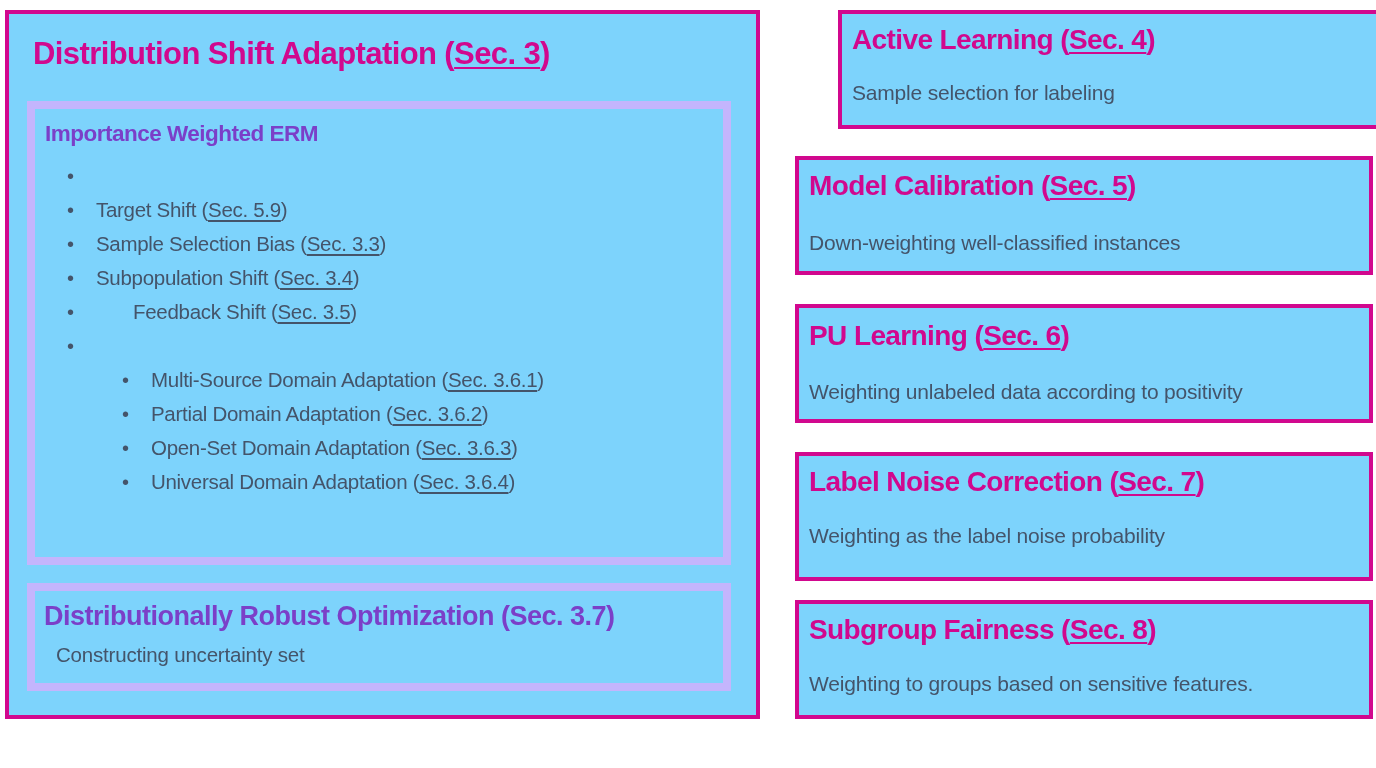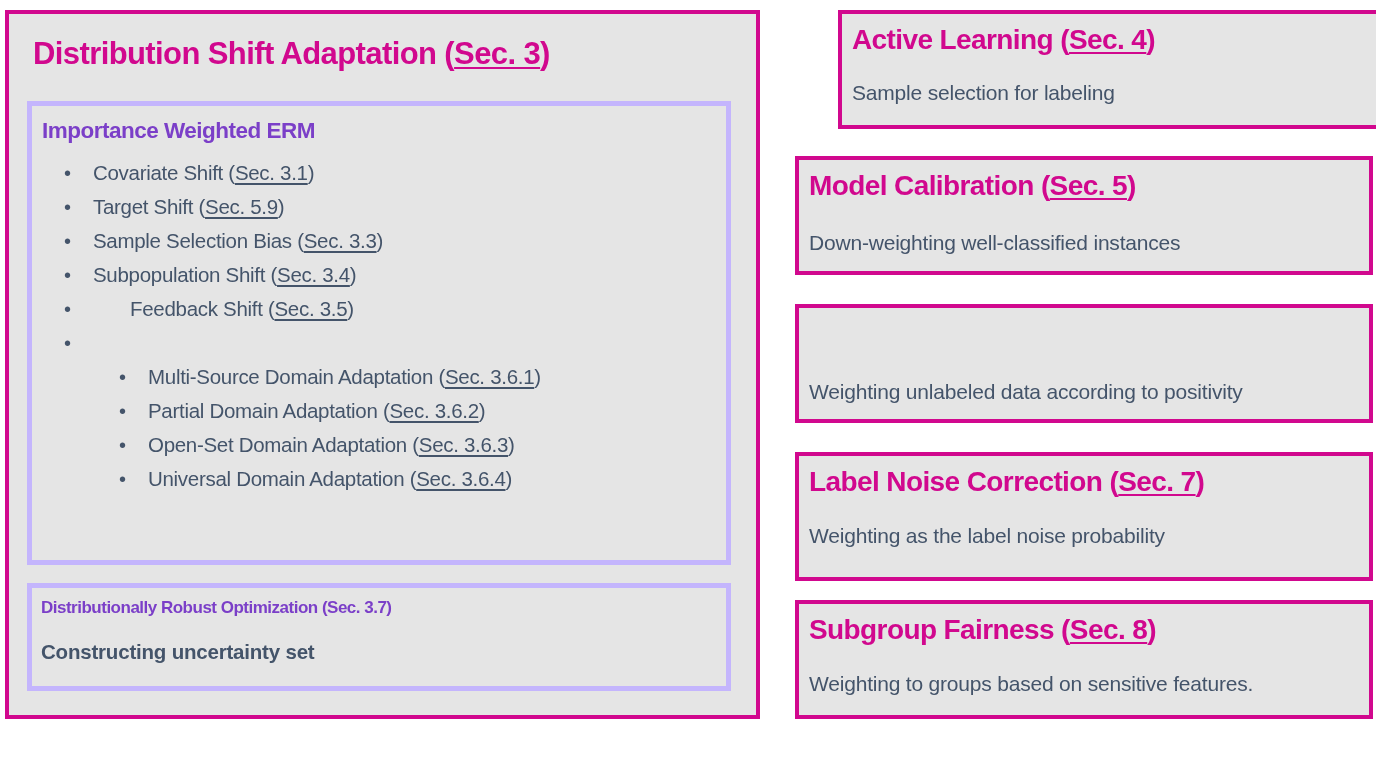--- a/index.html
+++ b/index.html
@@ -1,20 +1,20 @@
 <!DOCTYPE html>
 <html><head>
 <meta charset="utf-8">
 <style>
   html, body { margin:0; padding:0; background:#ffffff; }
   body { width:1376px; height:768px; position:relative; overflow:hidden;
          font-family:"Liberation Sans", "DejaVu Sans", sans-serif; }
-  .box { position:absolute; box-sizing:border-box; background:#e5e5e5; }
+  .box { position:absolute; box-sizing:border-box; background:#7dd3fc; }
   .mag { border:4px solid #D1088E; }
-  .pur { border:5px solid #c4b5fd; }
+  .pur { border:8px solid #c4b5fd; }
   .title-mag { color:#D1088E; font-weight:bold; position:absolute; white-space:nowrap; letter-spacing:-0.6px; }
   .title-pur { color:#7B3FC8; font-weight:bold; position:absolute; white-space:nowrap; letter-spacing:-0.5px; }
   .desc { color:#44546A; position:absolute; white-space:nowrap; font-size:21px; letter-spacing:-0.2px; }
   .sec { text-decoration:underline; text-underline-offset:3px; text-decoration-thickness:2px; cursor:pointer; }
   ul { list-style:none; margin:0; padding:0; position:absolute; }
   li { position:relative; color:#44546A; font-size:20.5px; height:34px; line-height:34px; white-space:nowrap; letter-spacing:-0.3px; }
   li .bullet { position:absolute; font-size:20px; }
   li .sec { text-decoration-thickness:1.5px; }
 </style>
 </head>
@@ -23,21 +23,20 @@
 <div class="box mag" style="left:5px; top:10px; width:755px; height:709px;">
   <div class="title-mag" style="left:24px; top:22px; font-size:31px;">
     <span>Distribution Shift Adaptation (</span><span class="sec">Sec. 3</span><span>)</span>
   </div>
 
   <div class="box pur" style="left:18px; top:87px; width:704px; height:464px;">
     <div class="title-pur" style="left:10px; top:12px; font-size:22.5px;">Importance Weighted ERM</div>
     <ul style="left:0; top:50px; width:100%;">
       <li>
         <span class="bullet" style="left:32px;">•</span>
-        <span style="position:absolute; left:61px;"><span>Covariate Shift (</span><span class="sec">Sec. 3.1</span><span>)</span></span>
       </li>
       <li>
         <span class="bullet" style="left:32px;">•</span>
         <span style="position:absolute; left:61px;"><span>Target Shift (</span><span class="sec">Sec. 5.9</span><span>)</span></span>
       </li>
       <li>
         <span class="bullet" style="left:32px;">•</span>
         <span style="position:absolute; left:61px;"><span>Sample Selection Bias (</span><span class="sec">Sec. 3.3</span><span>)</span></span>
       </li>
       <li>
@@ -64,40 +63,43 @@
         <span style="position:absolute; left:116px;"><span>Open-Set Domain Adaptation (</span><span class="sec">Sec. 3.6.3</span><span>)</span></span>
       </li>
       <li>
         <span class="bullet" style="left:87px;">•</span>
         <span style="position:absolute; left:116px;"><span>Universal Domain Adaptation (</span><span class="sec">Sec. 3.6.4</span><span>)</span></span>
       </li>
     </ul>
   </div>
 
   <div class="box pur" style="left:18px; top:569px; width:704px; height:108px;">
-    <div class="title-pur" style="left:9px; top:10px; font-size:17px;">Distributionally Robust Optimization (Sec. 3.7)</div>
-    <div class="desc" style="left:9px; top:52px; font-size:20.5px;font-weight:bold;">Constructing uncertainty set</div>
+    <div class="title-pur" style="left:9px; top:10px; font-size:27px;">Distributionally Robust Optimization (Sec. 3.7)</div>
+    <div class="desc" style="left:21px; top:52px; font-size:20.5px;">Constructing uncertainty set</div>
   </div>
 </div>
 
 <div class="box mag" style="left:795px; top:10px; width:578px; height:119px;margin-left:43px;">
   <div class="title-mag" style="left:10px; top:10px; font-size:28px;">
     <span>Active Learning (</span><span class="sec">Sec. 4</span><span>)</span>
   </div>
   <div class="desc" style="left:10px; top:67px;">Sample selection for labeling</div>
 </div>
 
 <div class="box mag" style="left:795px; top:156px; width:578px; height:119px;">
   <div class="title-mag" style="left:10px; top:10px; font-size:28px;">
     <span>Model Calibration (</span><span class="sec">Sec. 5</span><span>)</span>
   </div>
   <div class="desc" style="left:10px; top:71px;">Down-weighting well-classified instances</div>
 </div>
 
 <div class="box mag" style="left:795px; top:304px; width:578px; height:119px;">
+  <div class="title-mag" style="left:10px; top:12px; font-size:28px;">
+    <span>PU Learning (</span><span class="sec">Sec. 6</span><span>)</span>
+  </div>
   <div class="desc" style="left:10px; top:72px;">Weighting unlabeled data according to positivity</div>
 </div>
 
 <div class="box mag" style="left:795px; top:452px; width:578px; height:129px;">
   <div class="title-mag" style="left:10px; top:10px; font-size:28px;">
     <span>Label Noise Correction (</span><span class="sec">Sec. 7</span><span>)</span>
   </div>
   <div class="desc" style="left:10px; top:68px;">Weighting as the label noise probability</div>
 </div>
 

